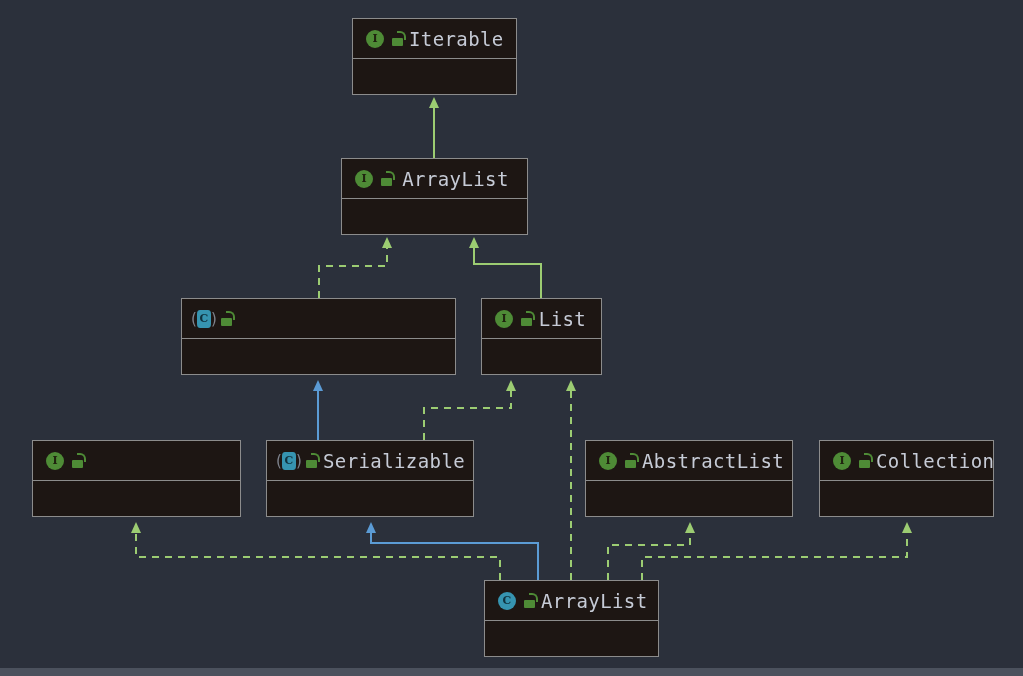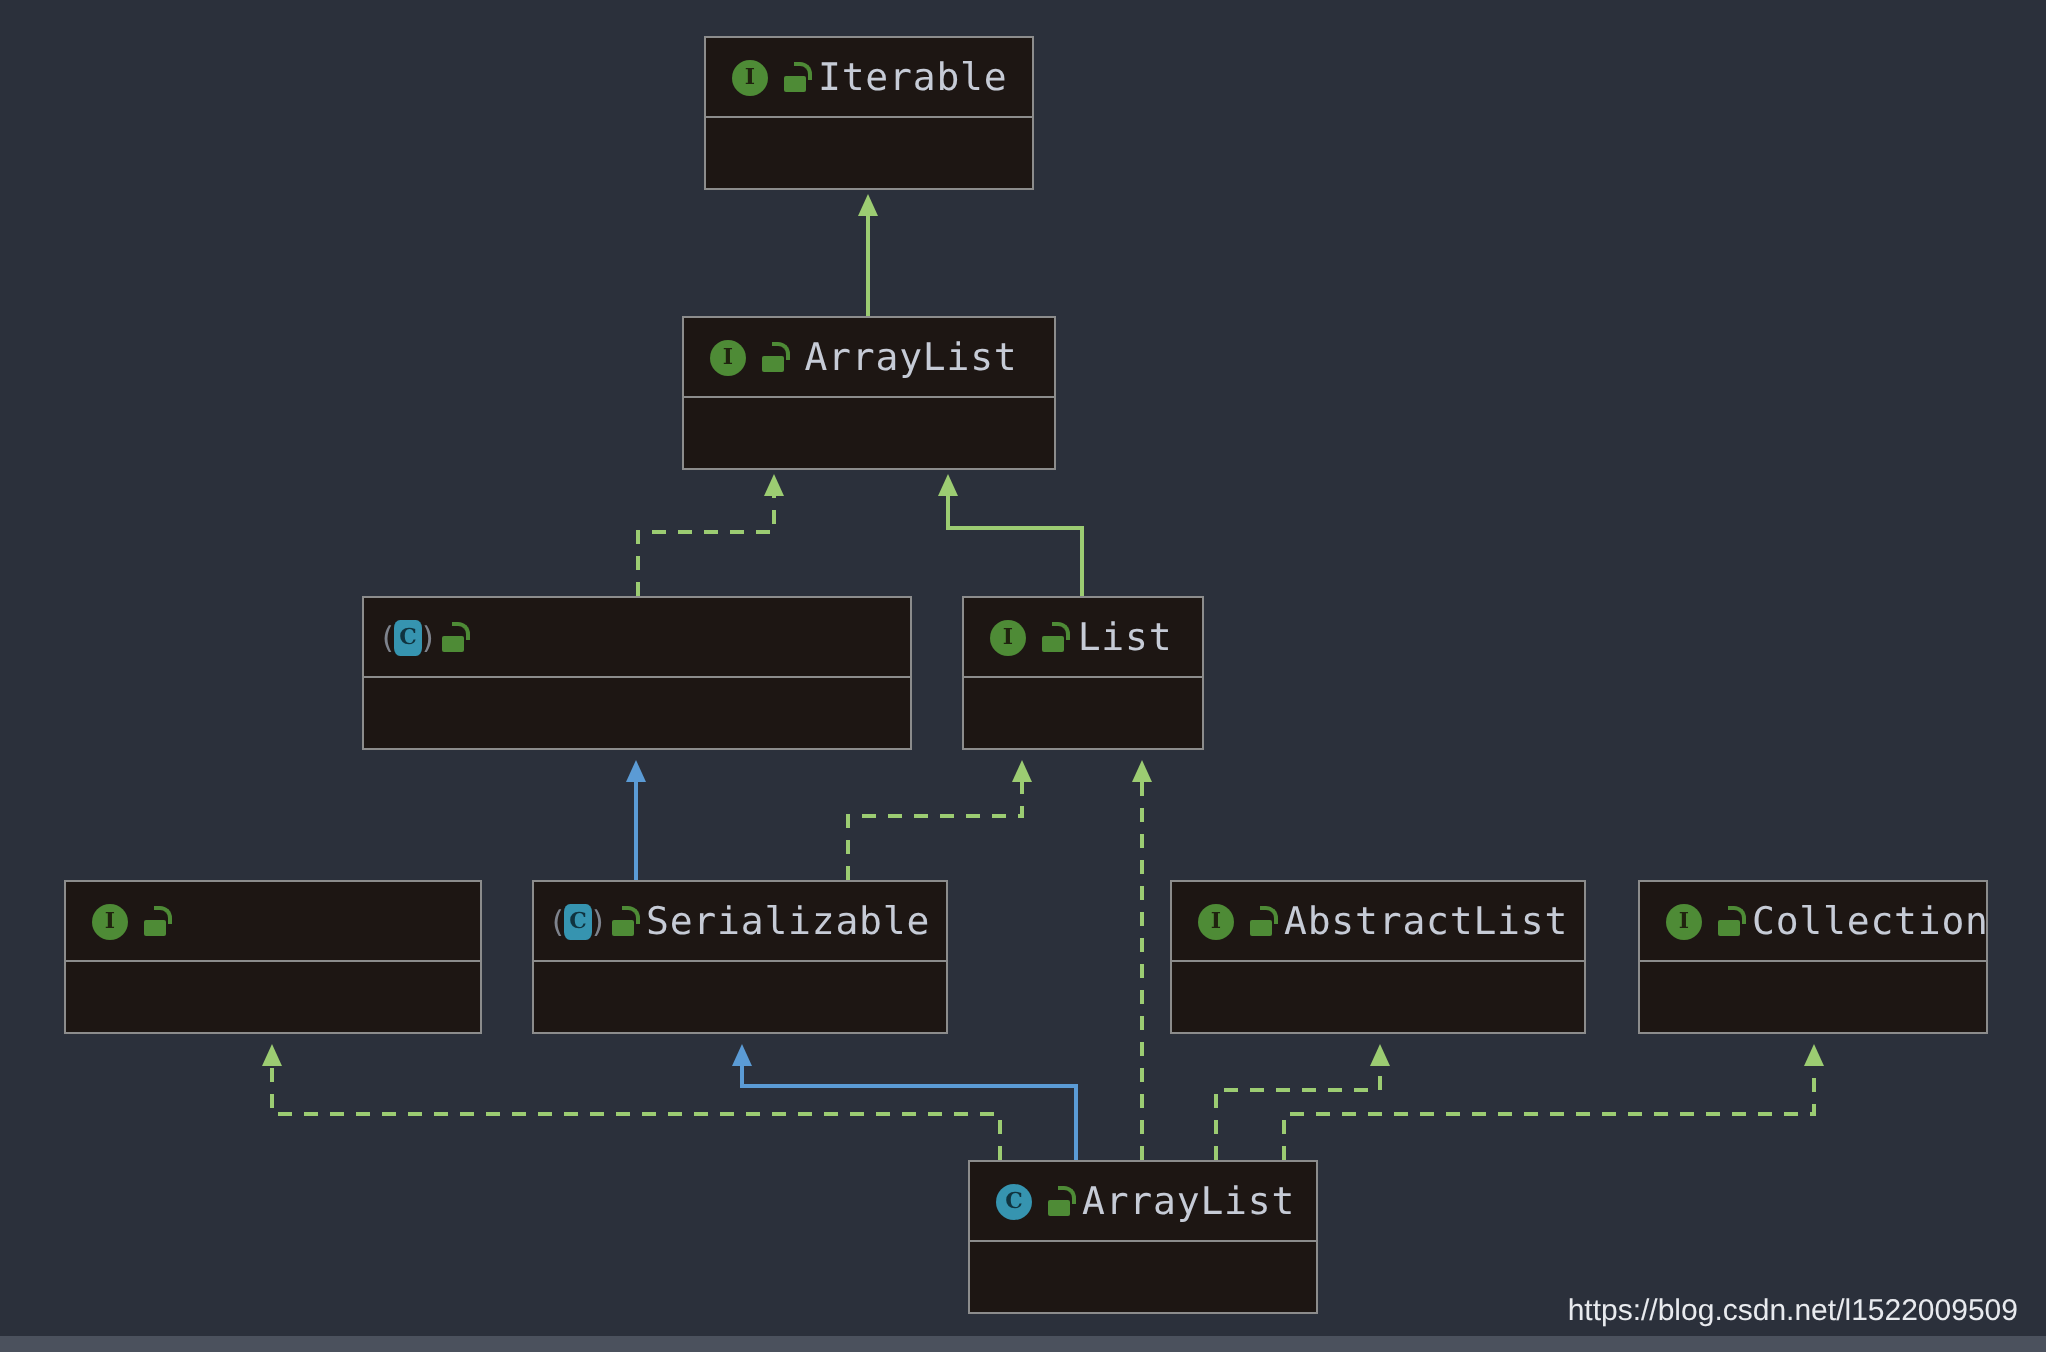--- a/index.html
+++ b/index.html
@@ -333,15 +333,14 @@
         <span class="lock-icon">
           <span class="lock-shackle"></span>
             <span class="lock-body"></span>
         </span>
       </span>
       <span class="node-title">ArrayList</span>
     </div>
     <div class="uml-body"></div>
   </div>
 
-  <div id="watermark">https://blog.csdn.net/l1522009509</div>
   <div id="bottom-bar"></div>
 </div>
 
 </body></html>

